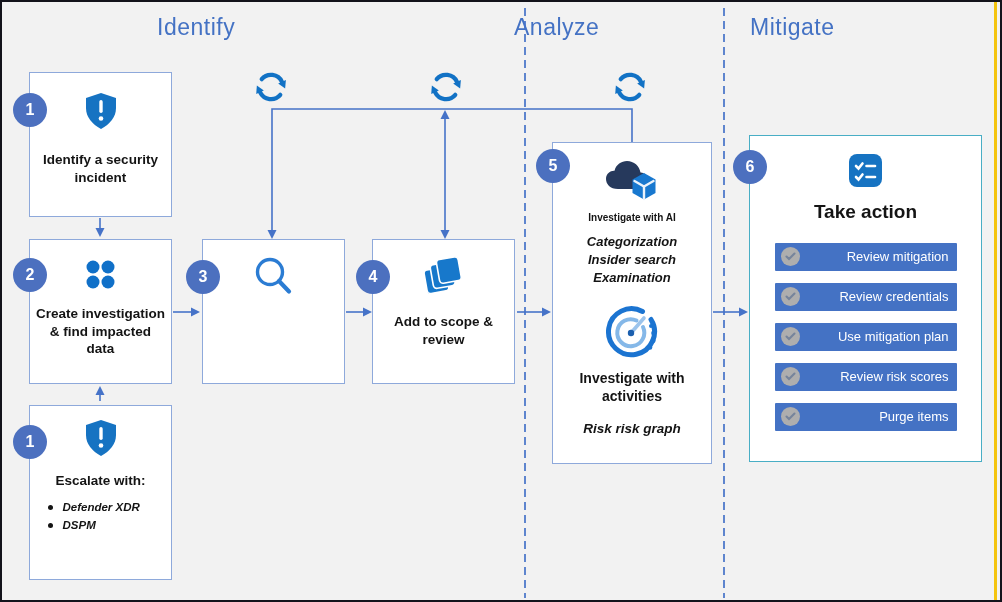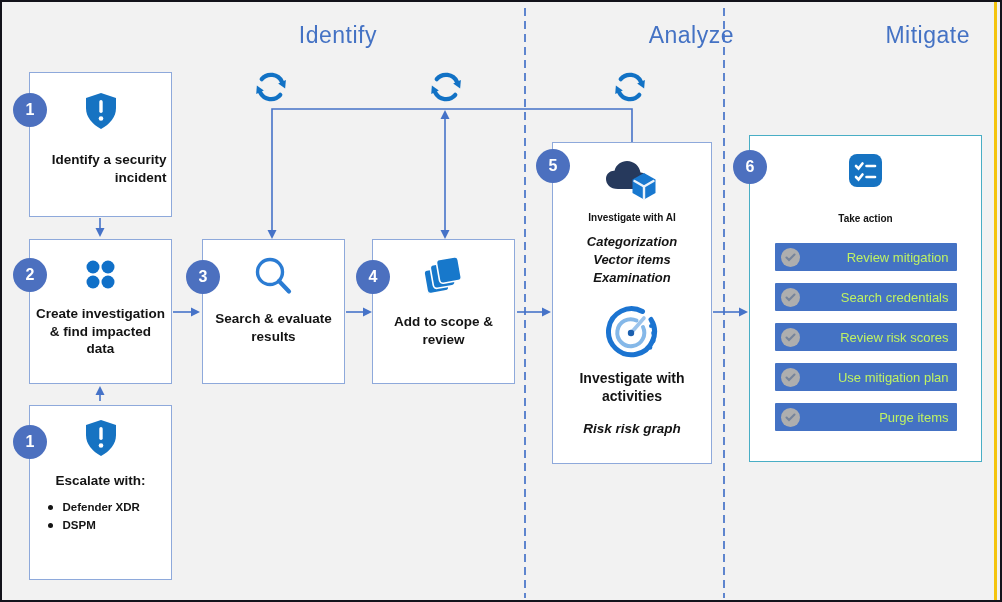--- a/index.html
+++ b/index.html
@@ -4,45 +4,45 @@
 <style>
   html,body{margin:0;padding:0;background:#e8e8e8;}
   *{box-sizing:border-box;}
   .canvas{
     position:relative;width:1002px;height:602px;
     background:#f2f2f2;border:2px solid #13131b;overflow:hidden;
     font-family:"Liberation Sans", sans-serif;color:#141414;
   }
   .yellow-strip{position:absolute;top:0;right:3px;width:3px;height:100%;background:#f4c40f;}
   .phase-label{
-    position:absolute;top:20px;width:220px;text-align:right;
+    position:absolute;top:12px;width:220px;text-align:left;
     font-size:23px;color:#4472c4;letter-spacing:.5px;
   }
   .connectors{position:absolute;left:0;top:0;pointer-events:none;}
   .sync{position:absolute;width:38px;height:38px;}
   .box{
     position:absolute;background:#fff;border:1.2px solid #8ea9db;
     display:flex;flex-direction:column;align-items:center;text-align:center;
   }
   .box.mitigate-box{border:1.5px solid #49aec5;}
   .badge{
     position:absolute;left:-17px;width:34px;height:34px;border-radius:50%;
     background:#4c70bf;color:#fff;font-size:16px;font-weight:bold;
     display:flex;align-items:center;justify-content:center;
   }
   .step-title{font-weight:bold;font-size:13.5px;line-height:1.3;width:132px;}
   .bullets{margin-top:10px;width:122px;display:flex;flex-direction:column;gap:4px;}
-  .bullet-row{display:flex;align-items:flex-start;text-align:left;}
+  .bullet-row{display:flex;align-items:flex-start;text-align:left;font-style:italic;}
   .bdot{width:5px;height:5px;border-radius:50%;background:#141414;margin:5px 10px 0 8px;flex:none;}
   .bullet-label{font-weight:bold;font-size:11.5px;line-height:1.25;}
   .ai-methods div{font-size:13px;font-weight:bold;font-style:italic;line-height:1.4;}
   .subtitle-italic{font-size:13.5px;font-weight:bold;font-style:italic;}
   .actions{margin-top:18px;display:flex;flex-direction:column;gap:12px;width:182px;}
   .action-btn{
-    height:28px;background:#4472c4;color:#bef264;display:flex;align-items:center;
+    height:28px;background:#4472c4;color:#ffffff;display:flex;align-items:center;
     border-radius:1px;padding:0 8px 0 6px;
   }
   .action-btn .label{flex:1;text-align:right;font-size:13px;}
   .check-circle{width:19px;height:19px;border-radius:50%;background:#aeaeae;
     display:flex;align-items:center;justify-content:center;flex:none;}
 </style>
 </head>
 <body>
 
 <div class="canvas">
@@ -110,21 +110,21 @@
     </g>
   </svg>
 
   <div class="box" style="left:27px;top:70px;width:143px;height:145px;padding-top:18px;">
     <div class="badge" style="top:20px;">1</div>
     <svg width="36" height="40" viewBox="0 0 36 40">
       <path d="M18 2 L33 7 V17 C33 26 27 33 18 38 C9 33 3 26 3 17 V7 Z" fill="#1673c2"></path>
       <rect x="16.3" y="9" width="3.4" height="13" rx="1.7" fill="#fff"></rect>
       <circle cx="18" cy="27.5" r="2.3" fill="#fff"></circle>
     </svg>
-    <div class="step-title" style="margin-top:20px;text-align:right;">Identify a security incident</div>
+    <div class="step-title" style="margin-top:20px;">Identify a security incident</div>
   </div>
 
   <div class="box" style="left:27px;top:237px;width:143px;height:145px;padding-top:16px;">
     <div class="badge" style="top:18px;">2</div>
     <svg width="37" height="37" viewBox="0 0 37 37">
       <circle cx="11" cy="11" r="6.5" fill="#1070c8"></circle>
       <circle cx="26" cy="11" r="6.5" fill="#1070c8"></circle>
       <circle cx="11" cy="26" r="6.5" fill="#1070c8"></circle>
       <circle cx="26" cy="26" r="6.5" fill="#1070c8"></circle>
     </svg>
@@ -150,21 +150,20 @@
       </div>
     </div>
   </div>
 
   <div class="box" style="left:200px;top:237px;width:143px;height:145px;padding-top:14px;">
     <div class="badge" style="top:20px;">3</div>
     <svg width="46" height="46" viewBox="0 0 46 46">
       <circle cx="19" cy="18" r="12.5" stroke="#2b7cd3" stroke-width="3.4" fill="none"></circle>
       <line x1="28" y1="27" x2="38" y2="37.5" stroke="#2b7cd3" stroke-width="4.2" stroke-linecap="round"></line>
     </svg>
-    <div class="step-title" style="margin-top:10px;">Search &amp; evaluate results</div>
   </div>
 
   <div class="box" style="left:370px;top:237px;width:143px;height:145px;padding-top:15px;">
     <div class="badge" style="top:20px;">4</div>
     <svg width="46" height="44" viewBox="0 0 46 44">
       <g transform="rotate(-10 23 22)">
         <rect x="4" y="12" width="22" height="24" rx="3.5" fill="#1778cb" stroke="#ffffff" stroke-width="1.6"></rect>
         <rect x="11" y="8" width="22" height="24" rx="3.5" fill="#1778cb" stroke="#ffffff" stroke-width="1.6"></rect>
         <rect x="18" y="4" width="22" height="24" rx="3.5" fill="#1778cb" stroke="#ffffff" stroke-width="1.6"></rect>
       </g>
@@ -179,21 +178,21 @@
       <polygon points="44,18 55.5,24.5 55.5,38 44,44.5 32.5,38 32.5,24.5" fill="#1878cf"></polygon>
       <g stroke="#eaf2fb" stroke-width="2.4" stroke-linecap="round" fill="none">
         <path d="M44 44 V31.5"></path>
         <path d="M44 31.5 L34.5 26"></path>
         <path d="M44 31.5 L53.5 26"></path>
       </g>
     </svg>
     <div class="step-title" style="margin-top:8px;font-size:10px;width:145px;">Investigate with AI</div>
     <div class="ai-methods" style="margin-top:9px;">
       <div>Categorization</div>
-      <div>Vector items</div>
+      <div>Insider search</div>
       <div>Examination</div>
     </div>
     <svg width="58" height="58" viewBox="0 0 58 58" style="margin-top:15px;">
       <path d="M39.5 8.5 A23 23 0 1 0 48 16.5" stroke="#1b74d1" stroke-width="5" fill="none" stroke-linecap="round"></path>
       <path d="M33.5 17.5 A13.5 13.5 0 1 0 40 24" stroke="#85b8e8" stroke-width="4" fill="none" stroke-linecap="round"></path>
       <line x1="28" y1="30" x2="41" y2="15" stroke="#9cc4ec" stroke-width="3.6" stroke-linecap="round"></line>
       <circle cx="28" cy="30" r="3.2" fill="#1b5fae"></circle>
       <g fill="#1b74d1">
         <circle cx="48" cy="23" r="2.0"></circle>
         <circle cx="50.5" cy="30" r="2.3"></circle>
@@ -209,53 +208,53 @@
     <div class="badge" style="top:14px;">6</div>
     <svg width="35" height="35" viewBox="0 0 35 35">
       <rect x="1" y="1" width="33" height="33" rx="8" fill="#1673c2"></rect>
       <g stroke="#fff" stroke-width="2.6" fill="none" stroke-linecap="round">
         <path d="M8 13 L10.5 15.5 L14.5 10.5"></path>
         <line x1="18.5" y1="13" x2="27" y2="13"></line>
         <path d="M8 24 L10.5 26.5 L14.5 21.5"></path>
         <line x1="18.5" y1="24" x2="27" y2="24"></line>
       </g>
     </svg>
-    <div class="step-title" style="margin-top:24px;font-size:10px;width:160px;">Take action</div>
+    <div class="step-title" style="margin-top:12px;font-size:19px;width:160px;">Take action</div>
     <div class="actions">
       <div class="action-btn">
         <span class="check-circle">
           <svg width="11" height="9" viewBox="0 0 11 9">
               <path d="M1.5 4.5 L4 7 L9.5 1.5" stroke="#76849b" stroke-width="2.1" fill="none" stroke-linecap="round"></path>
             </svg>
         </span>
         <span class="label">Review mitigation</span>
       </div>
       <div class="action-btn">
         <span class="check-circle">
           <svg width="11" height="9" viewBox="0 0 11 9">
               <path d="M1.5 4.5 L4 7 L9.5 1.5" stroke="#76849b" stroke-width="2.1" fill="none" stroke-linecap="round"></path>
             </svg>
         </span>
-        <span class="label">Search credentials</span>
+        <span class="label">Review credentials</span>
+      </div>
+      <div class="action-btn">
+        <span class="check-circle">
+          <svg width="11" height="9" viewBox="0 0 11 9">
+              <path d="M1.5 4.5 L4 7 L9.5 1.5" stroke="#76849b" stroke-width="2.1" fill="none" stroke-linecap="round"></path>
+            </svg>
+        </span>
+        <span class="label">Use mitigation plan</span>
       </div>
       <div class="action-btn">
         <span class="check-circle">
           <svg width="11" height="9" viewBox="0 0 11 9">
               <path d="M1.5 4.5 L4 7 L9.5 1.5" stroke="#76849b" stroke-width="2.1" fill="none" stroke-linecap="round"></path>
             </svg>
         </span>
         <span class="label">Review risk scores</span>
-      </div>
-      <div class="action-btn">
-        <span class="check-circle">
-          <svg width="11" height="9" viewBox="0 0 11 9">
-              <path d="M1.5 4.5 L4 7 L9.5 1.5" stroke="#76849b" stroke-width="2.1" fill="none" stroke-linecap="round"></path>
-            </svg>
-        </span>
-        <span class="label">Use mitigation plan</span>
       </div>
       <div class="action-btn">
         <span class="check-circle">
           <svg width="11" height="9" viewBox="0 0 11 9">
               <path d="M1.5 4.5 L4 7 L9.5 1.5" stroke="#76849b" stroke-width="2.1" fill="none" stroke-linecap="round"></path>
             </svg>
         </span>
         <span class="label">Purge items</span>
       </div>
     </div>

